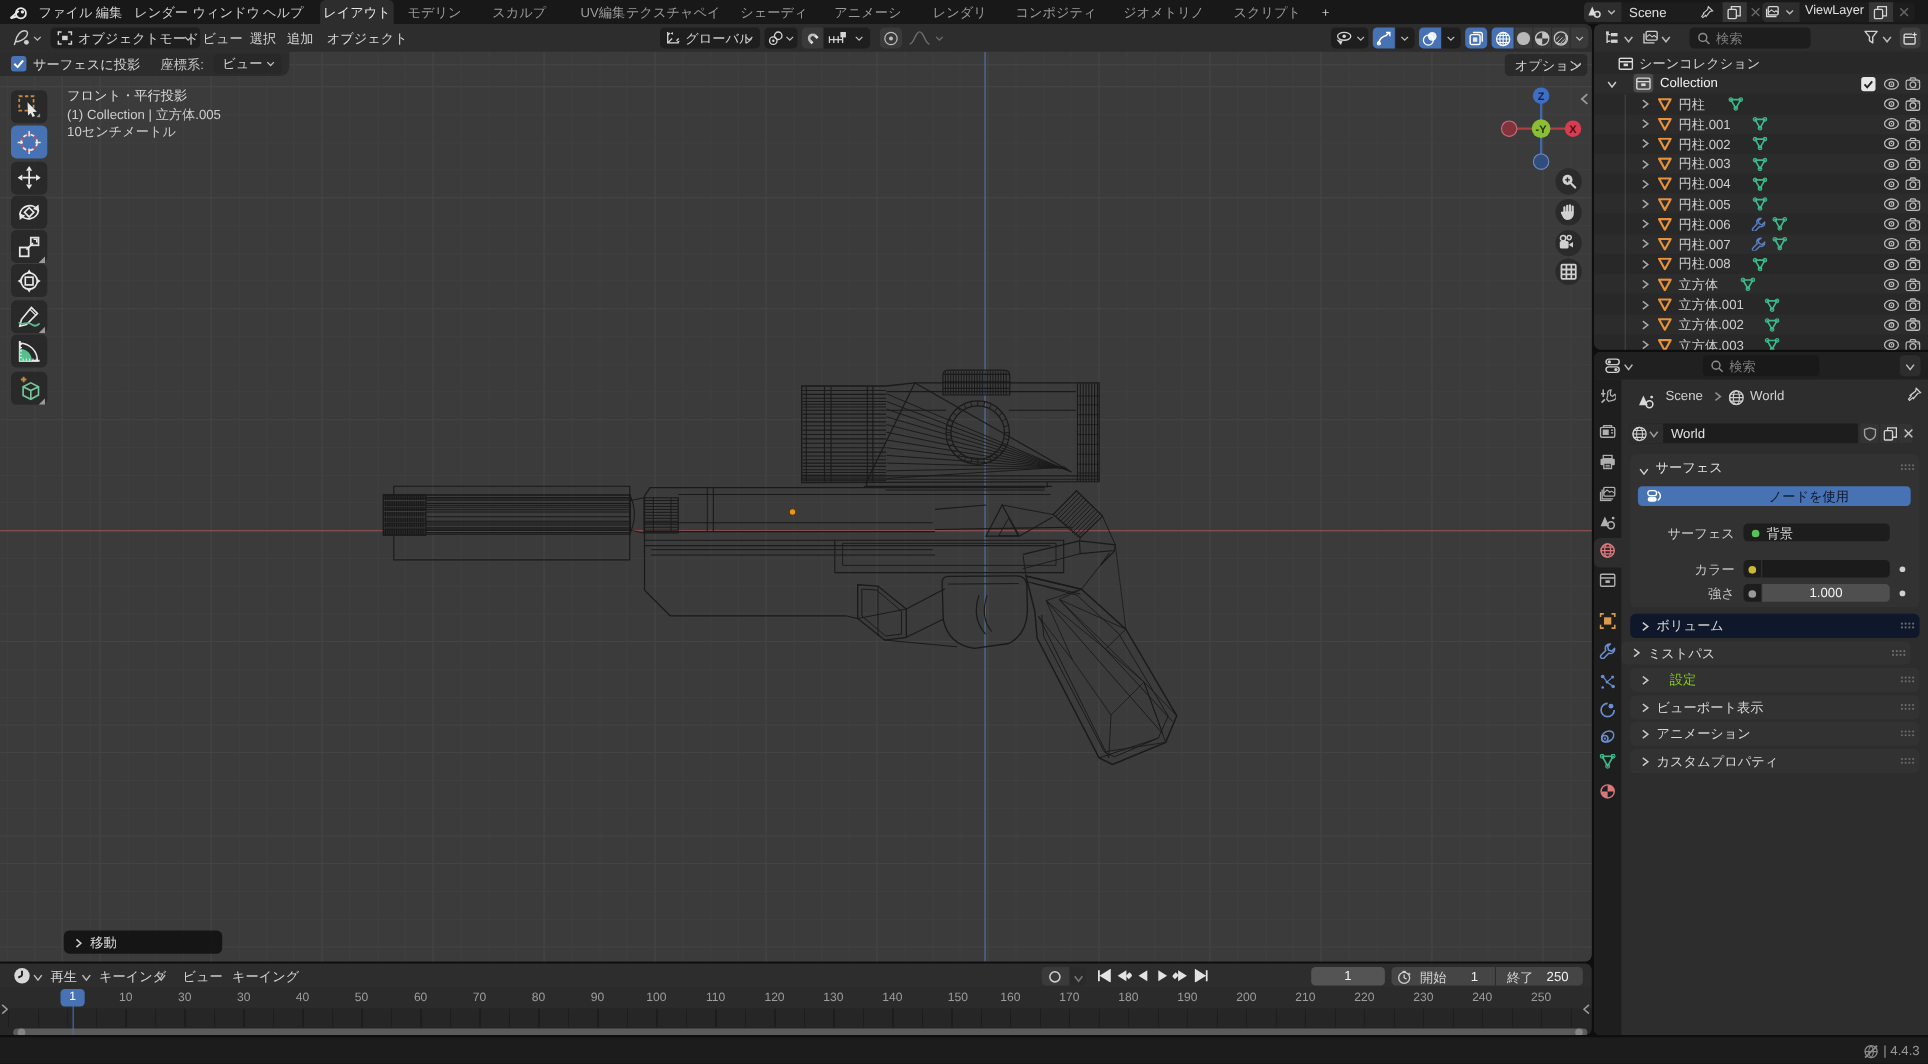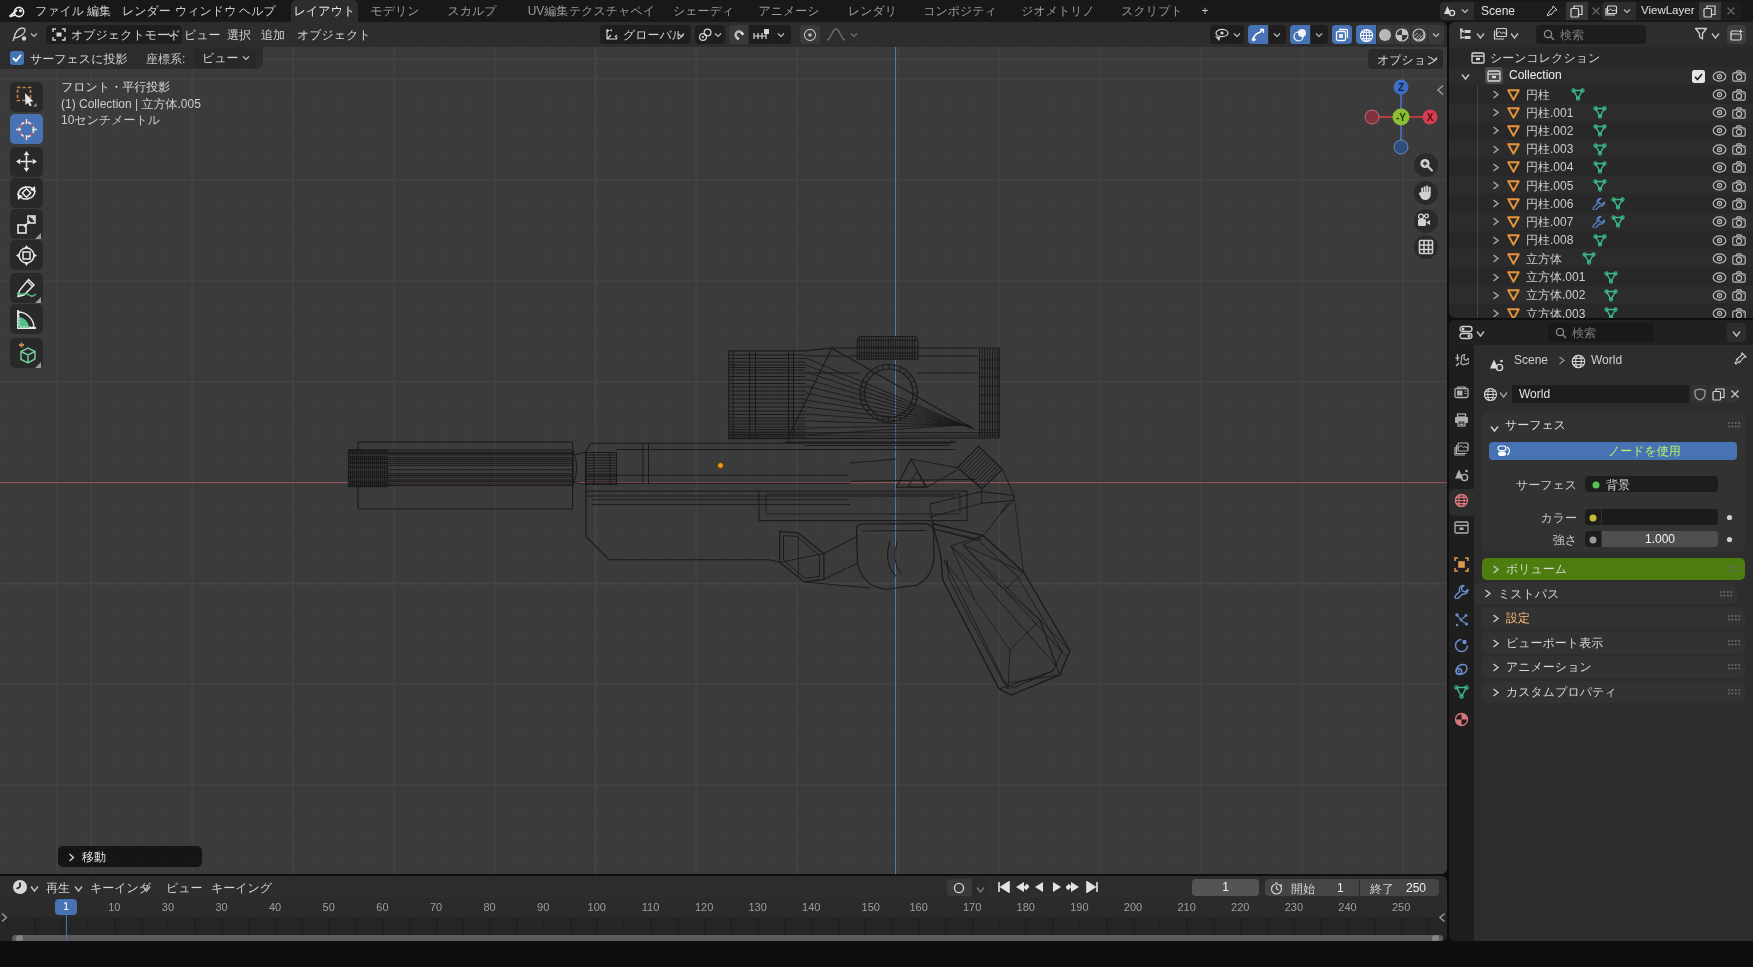--- a/index.html
+++ b/index.html
@@ -1251,21 +1251,21 @@
           <circle cx="5.4" cy="5.4" r="1" fill="#6a6a6a"></circle>
           <circle cx="8.8" cy="5.4" r="1" fill="#6a6a6a"></circle>
           <circle cx="12.2" cy="5.4" r="1" fill="#6a6a6a"></circle>
         </svg>
 <div class="abs" style="left:15px;top:96.5px;width:248px;height:18px;background:#4772b3;border-radius:4px">
           <svg class="ico" style="left:8px;top:3px" width="13" height="12" viewBox="0 0 13 12">
             <rect x="1" y="1" width="8" height="4.6" rx="2.3" fill="none" stroke="#fff" stroke-width="1.2"></rect>
             <rect x="1" y="6.5" width="8" height="4.6" rx="2.3" fill="#fff"></rect>
             <path d="M10 2 a4.5 4.5 0 0 1 0 8" fill="none" stroke="#fff" stroke-width="1.2"></path>
           </svg>
-          <span class="lbl" style="left:119px;top:1.5px;color:#bef264">ノードを使用</span>
+          <span class="lbl" style="left:119px;top:1.5px;color:#0f172a">ノードを使用</span>
         </div>
 <span class="lbl" style="right:176px;top:132px;color:#c9c9c9">サーフェス</span>
 <div class="abs" style="left:111px;top:131px;width:133px;height:16px;background:#1d1d1d;border-radius:4px">
           <svg class="ico" style="left:7px;top:4.5px" width="8" height="8" viewBox="0 0 8 8">
             <circle cx="4" cy="4" r="3.5" fill="#59c256"></circle>
           </svg>
           <span class="lbl" style="left:21px;top:0.5px;color:#d5d5d5">背景</span>
         </div>
 <span class="lbl" style="right:176px;top:165px;color:#c9c9c9">カラー</span>
 <div class="abs" style="left:111px;top:164px;width:16px;height:16px;background:#1d1d1d;border-radius:4px 0 0 4px">
@@ -1280,21 +1280,21 @@
 <span class="lbl" style="right:176px;top:187px;color:#c9c9c9">強さ</span>
 <div class="abs" style="left:111px;top:186px;width:16px;height:16px;background:#1d1d1d;border-radius:4px 0 0 4px">
           <svg class="ico" style="left:4px;top:4.5px" width="8" height="8" viewBox="0 0 8 8">
             <circle cx="4" cy="4" r="3.5" fill="#9a9a9a"></circle>
           </svg>
         </div>
 <div class="abs" style="left:128px;top:186px;width:116px;height:16px;background:#4f4f4f;border-radius:0 4px 4px 0;text-align:center;line-height:16px;color:#f2f2f2">1.000</div>
 <svg class="ico" style="left:252px;top:191px" width="7" height="7" viewBox="0 0 7 7">
           <circle cx="3.5" cy="3.5" r="2.6" fill="#cfcfcf"></circle>
         </svg>
-<div class="abs" style="left:8px;top:213px;width:263px;height:21.5px;background:#4d7c0f;border-radius:5px">
+<div class="abs" style="left:8px;top:213px;width:263px;height:21.5px;background:#0f172a;border-radius:5px">
           <svg class="ico" style="left:9px;top:6.5px" width="9" height="9" viewBox="0 0 9 9">
             <path d="M2.5 1 L7 4.5 L2.5 8" stroke="#c9c9c9" stroke-width="1.4" fill="none"></path>
           </svg>
           <span class="lbl" style="left:24px;top:3px;color:#d8d8d8">ボリューム</span>
           <svg class="ico" style="left:245px;top:7px" width="16" height="8" viewBox="0 0 16 8">
             <circle cx="2.0" cy="2.0" r="1" fill="#6a6a6a"></circle>
             <circle cx="5.4" cy="2.0" r="1" fill="#6a6a6a"></circle>
             <circle cx="8.8" cy="2.0" r="1" fill="#6a6a6a"></circle>
             <circle cx="12.2" cy="2.0" r="1" fill="#6a6a6a"></circle>
             <circle cx="2.0" cy="5.4" r="1" fill="#6a6a6a"></circle>
@@ -1316,21 +1316,21 @@
             <circle cx="2.0" cy="5.4" r="1" fill="#6a6a6a"></circle>
             <circle cx="5.4" cy="5.4" r="1" fill="#6a6a6a"></circle>
             <circle cx="8.8" cy="5.4" r="1" fill="#6a6a6a"></circle>
             <circle cx="12.2" cy="5.4" r="1" fill="#6a6a6a"></circle>
           </svg>
         </div>
 <div class="abs" style="left:8px;top:262px;width:263px;height:21.5px;background:#323232;border-radius:5px">
           <svg class="ico" style="left:9px;top:6.5px" width="9" height="9" viewBox="0 0 9 9">
             <path d="M2.5 1 L7 4.5 L2.5 8" stroke="#c9c9c9" stroke-width="1.4" fill="none"></path>
           </svg>
-          <span class="lbl" style="left:24px;top:3px;color:#fdba74">設定</span>
+          <span class="lbl" style="left:36px;top:3px;color:#84cc16">設定</span>
           <svg class="ico" style="left:245px;top:7px" width="16" height="8" viewBox="0 0 16 8">
             <circle cx="2.0" cy="2.0" r="1" fill="#6a6a6a"></circle>
             <circle cx="5.4" cy="2.0" r="1" fill="#6a6a6a"></circle>
             <circle cx="8.8" cy="2.0" r="1" fill="#6a6a6a"></circle>
             <circle cx="12.2" cy="2.0" r="1" fill="#6a6a6a"></circle>
             <circle cx="2.0" cy="5.4" r="1" fill="#6a6a6a"></circle>
             <circle cx="5.4" cy="5.4" r="1" fill="#6a6a6a"></circle>
             <circle cx="8.8" cy="5.4" r="1" fill="#6a6a6a"></circle>
             <circle cx="12.2" cy="5.4" r="1" fill="#6a6a6a"></circle>
           </svg>
@@ -1479,13 +1479,21 @@
 <div class="abs" style="left:1432px;top:58.5px;width:7px;height:7px;background:#858585;border-radius:50%"></div>
 <div class="abs" style="left:65.5px;top:38px;width:1px;height:27px;background:#4772b3"></div>
 <div class="abs" style="left:55px;top:23px;width:22px;height:15.5px;background:#4772b3;border-radius:4px;text-align:center;line-height:15px;color:#fff;font-size:11px">1</div>
 <svg class="ico" style="left:0px;top:36px" width="8" height="11" viewBox="0 0 8 11">
         <path d="M2 1.5 L6.5 5.5 L2 9.5" stroke="#9a9a9a" stroke-width="1.4" fill="none"></path>
       </svg>
 <svg class="ico" style="left:1438px;top:36px" width="8" height="11" viewBox="0 0 8 11">
         <path d="M6.5 1.5 L2 5.5 L6.5 9.5" stroke="#9a9a9a" stroke-width="1.4" fill="none"></path>
       </svg>
 </div>
+ <div id="statusbar">
+      <svg class="ico" style="left:1694px;top:6px" width="14" height="14" viewBox="0 0 14 14">
+        <circle cx="7" cy="7" r="5.5" fill="none" stroke="#8b8b8b" stroke-width="1.2"></circle>
+        <path d="M1.5 7 h11 M7 1.5 a8 8 0 0 1 0 11 M7 1.5 a8 8 0 0 0 0 11" fill="none" stroke="#8b8b8b" stroke-width="1"></path>
+        <path d="M1.5 12.5 L12.5 1.5" stroke="#8b8b8b" stroke-width="1.6"></path>
+      </svg>
+      <span class="lbl" style="left:1712px;top:5px;color:#9a9a9a">| 4.4.3</span>
+    </div>
 </div>
 
 </body></html>

